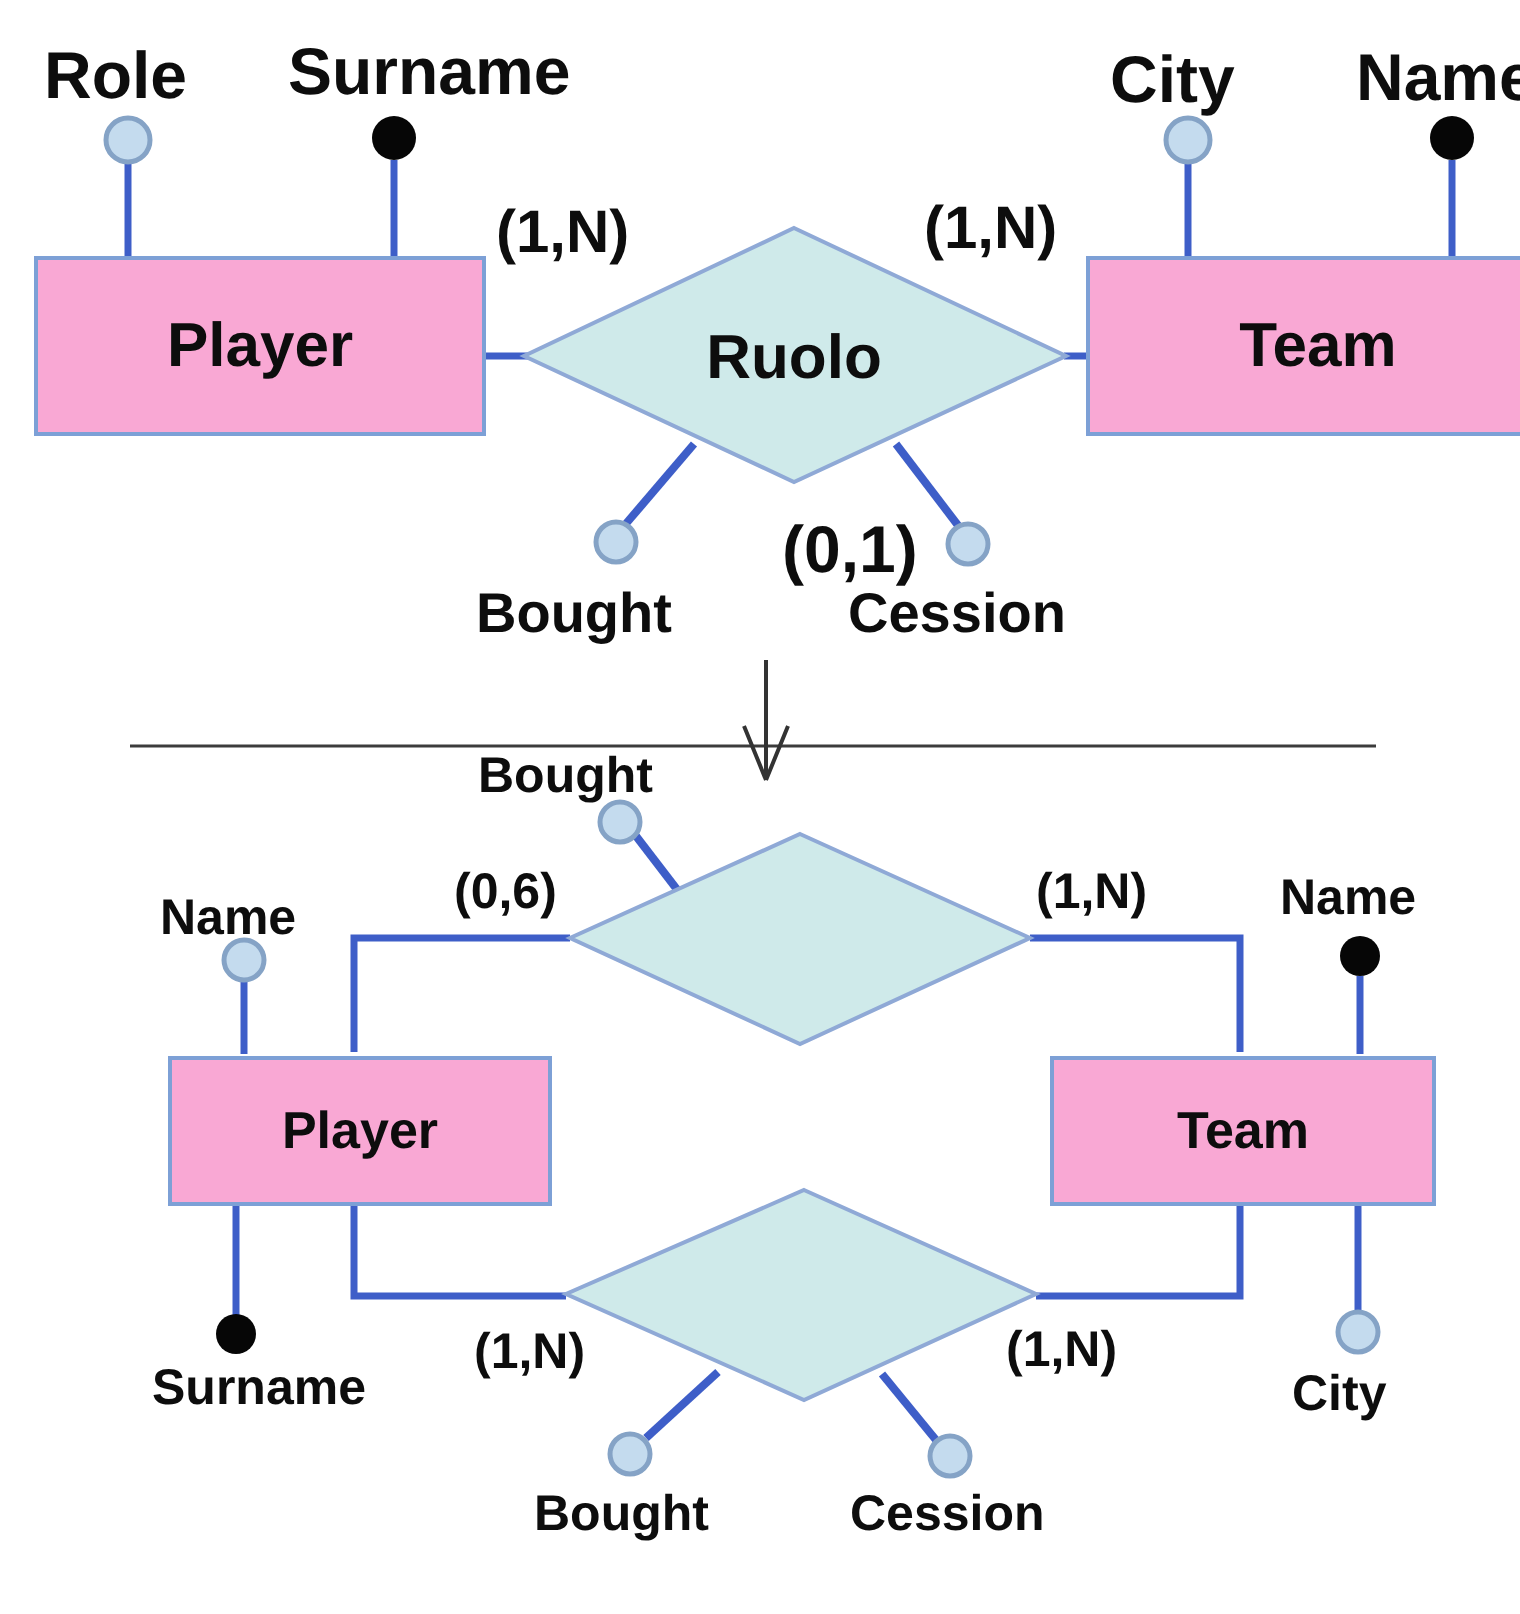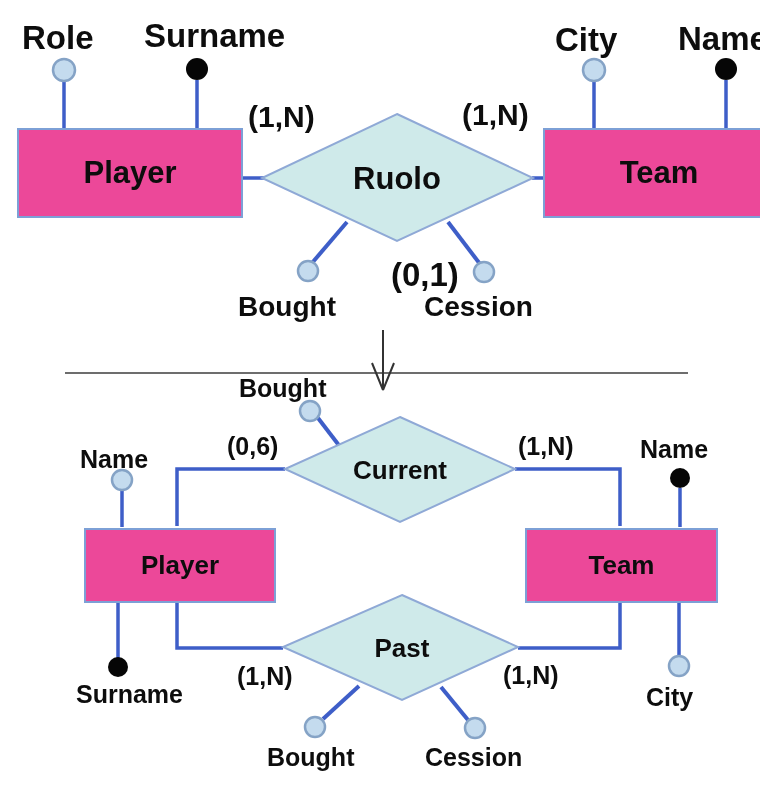--- a/index.html
+++ b/index.html
@@ -5,21 +5,21 @@
   html,body{margin:0;padding:0;background:#ffffff;}
   .stage{
     position:relative;width:760px;height:807px;overflow:hidden;background:#ffffff;
     font-family:"Liberation Sans","DejaVu Sans",sans-serif;font-weight:bold;color:#0d0d0d;
   }
   .layer{position:absolute;left:0;top:0;}
   .lbl{position:absolute;white-space:nowrap;line-height:1.05;}
   .t25{font-size:25px;} .t26{font-size:26px;} .t28{font-size:28px;}
   .t29{font-size:33px;} .t30{font-size:30px;} .t31{font-size:31px;}
   .entity{
-    position:absolute;background:#ec4899;border:2px solid #7da0d6;
+    position:absolute;background:#f9a8d4;border:2px solid #7da0d6;
     display:flex;align-items:center;justify-content:center;box-sizing:border-box;text-align:center;
   }
   .dlabel{position:absolute;display:flex;align-items:center;justify-content:center;text-align:center;}
 </style>
 </head>
 <body>
 
 <div class="stage">
 
   <svg class="layer" width="760" height="807" viewBox="0 0 760 807">
@@ -90,24 +90,22 @@
   <div class="entity t26" style="left:84px;top:528px;width:192px;height:75px;">
     <span>Player</span>
   </div>
   <div class="entity t26" style="left:525px;top:528px;width:193px;height:75px;">
     <span>Team</span>
   </div>
 
   <div class="lbl t25" style="left:239px;top:375px;">Bought</div>
   <div class="lbl t25" style="left:227px;top:433px;">(0,6)</div>
   <div class="lbl t25" style="left:518px;top:433px;">(1,N)</div>
-  <div class="dlabel t26" style="left:300px;top:455px;width:200px;height:30px;">Current</div>
   <div class="lbl t25" style="left:80px;top:446px;">Name</div>
   <div class="lbl t25" style="left:640px;top:436px;">Name</div>
   <div class="lbl t25" style="left:76px;top:681px;">Surname</div>
   <div class="lbl t25" style="left:646px;top:684px;">City</div>
-  <div class="dlabel t26" style="left:302px;top:633px;width:200px;height:30px;">Past</div>
   <div class="lbl t25" style="left:237px;top:663px;">(1,N)</div>
   <div class="lbl t25" style="left:503px;top:662px;">(1,N)</div>
   <div class="lbl t25" style="left:267px;top:744px;">Bought</div>
   <div class="lbl t25" style="left:425px;top:744px;">Cession</div>
 
 </div>
 
 </body></html>

